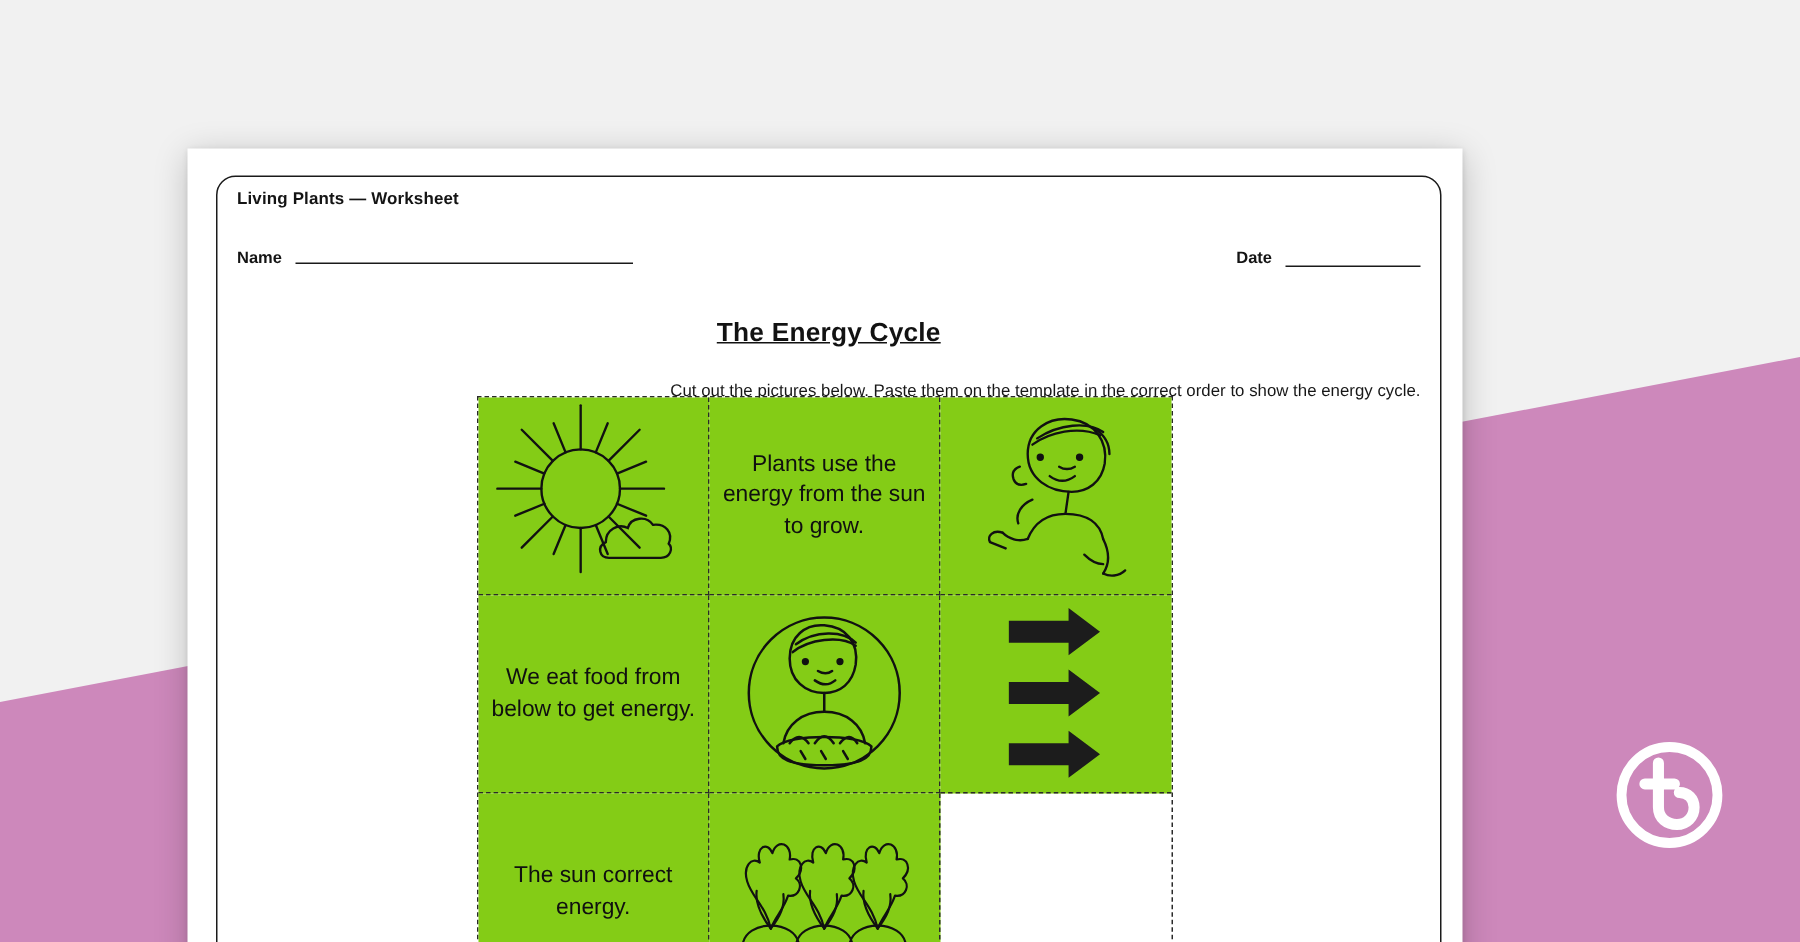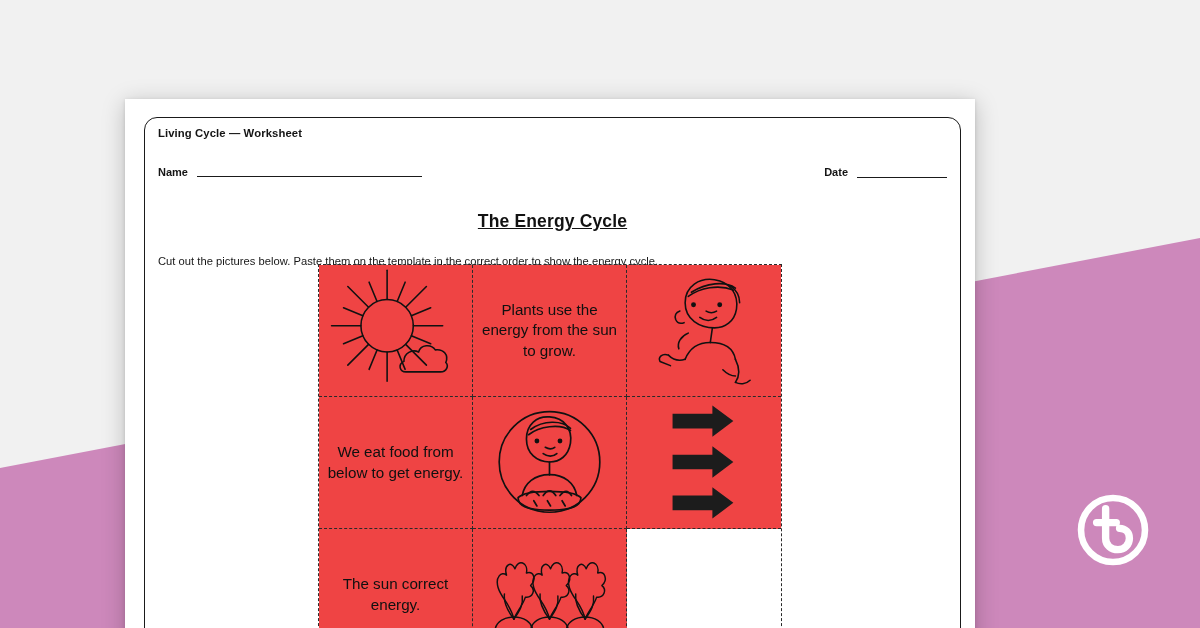--- a/index.html
+++ b/index.html
@@ -79,21 +79,21 @@
     font-size: 11px;
     font-weight: bold;
     color: #141414;
   }
 
   #name-field {
     position: absolute;
     left: 0;
     top: 0;
     display: flex;
-    align-items: center;
+    align-items: flex-start;
   }
   #name-rule {
     display: inline-block;
     width: 225px;
     border-bottom: 1.6px solid #1a1a1a;
     margin-left: 9px;
     height: 10px;
   }
 
   #date-field {
@@ -117,21 +117,21 @@
     text-align: center;
     font-size: 17.5px;
     font-weight: bold;
     color: #121212;
     letter-spacing: 0.15px;
     text-decoration: underline;
   }
 
   #instructions {
     margin-top: 23px;
-    text-align: left;
+    text-align: right;
     font-size: 11.2px;
     color: #171717;
     letter-spacing: 0.02px;
   }
 
   
   #cutout-grid {
     position: absolute;
     left: 193px;
     top: 165px;
@@ -144,21 +144,21 @@
   }
 
   .cell {
     border-right: 1.3px dashed #2a2a2a;
     border-bottom: 1.3px dashed #2a2a2a;
     display: flex;
     align-items: center;
     justify-content: center;
     overflow: hidden;
     position: relative;
-    background: #ef4444;
+    background: #84cc16;
   }
   .cell:nth-child(3n) { border-right: none; }
 
   .cell-text {
     text-align: center;
     font-size: 15.2px;
     line-height: 1.33;
     color: #101010;
     padding: 0 8px;
   }
@@ -180,21 +180,21 @@
 
 <div id="backdrop"></div>
 <div id="pink-band"></div>
 
 <div id="page">
 
   <div id="page-frame"></div>
 
   <div class="page-inner">
 
-    <div id="worksheet-label">Living Cycle — Worksheet</div>
+    <div id="worksheet-label">Living Plants — Worksheet</div>
 
     <div id="name-date-row">
 
       <div id="name-field">
         <span class="field-label">Name</span>
         <span id="name-rule"></span>
       </div>
 
       <div id="date-field">
         <span class="field-label">Date</span>

